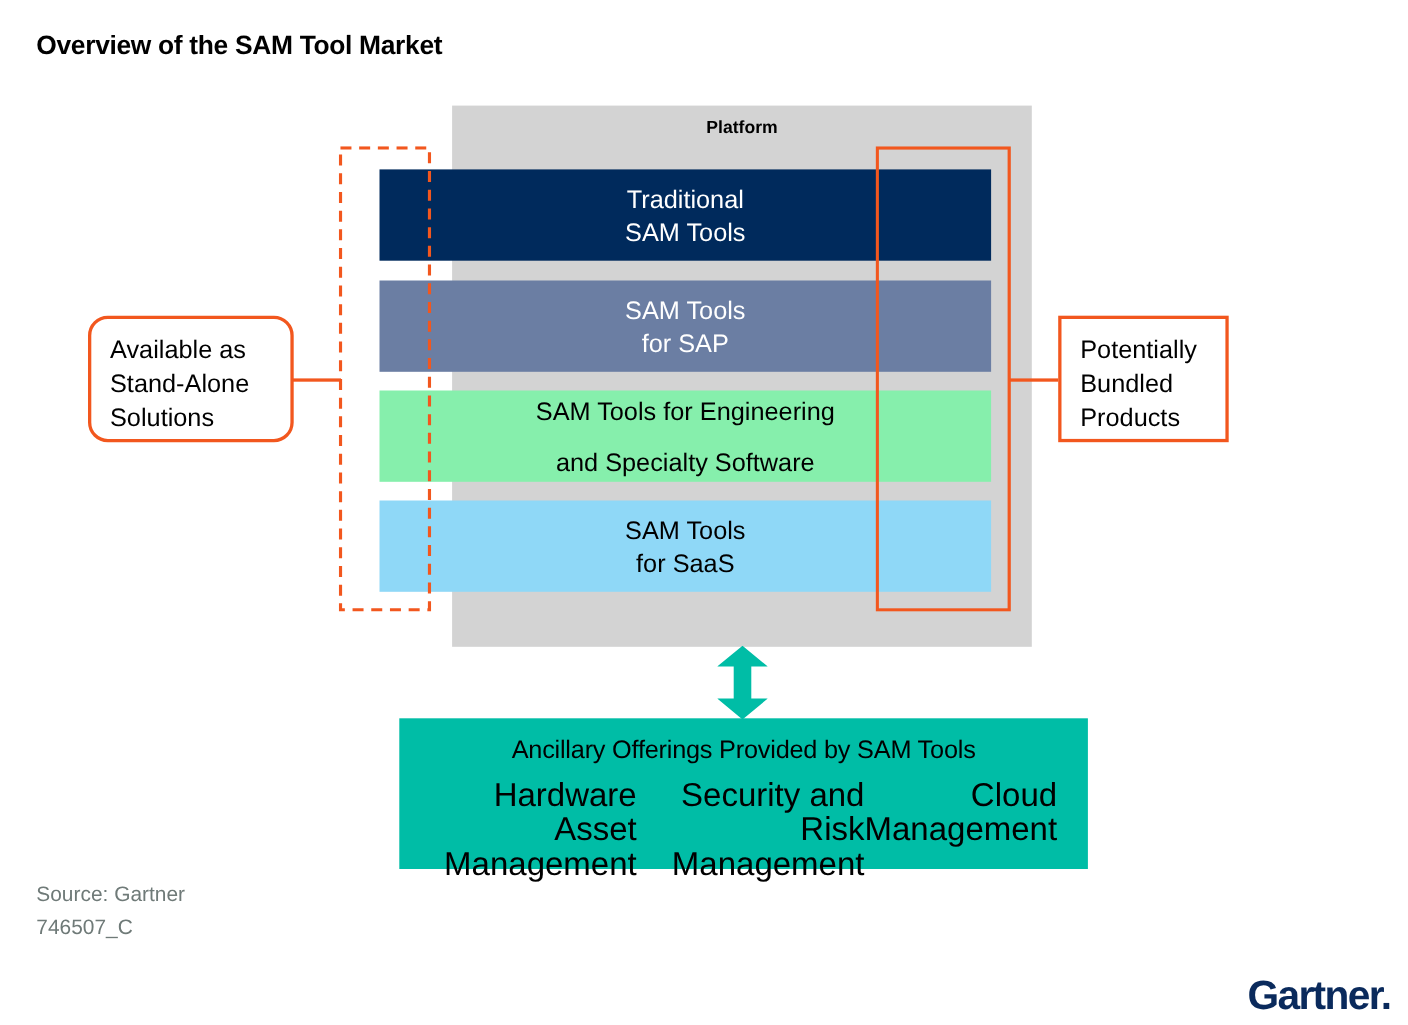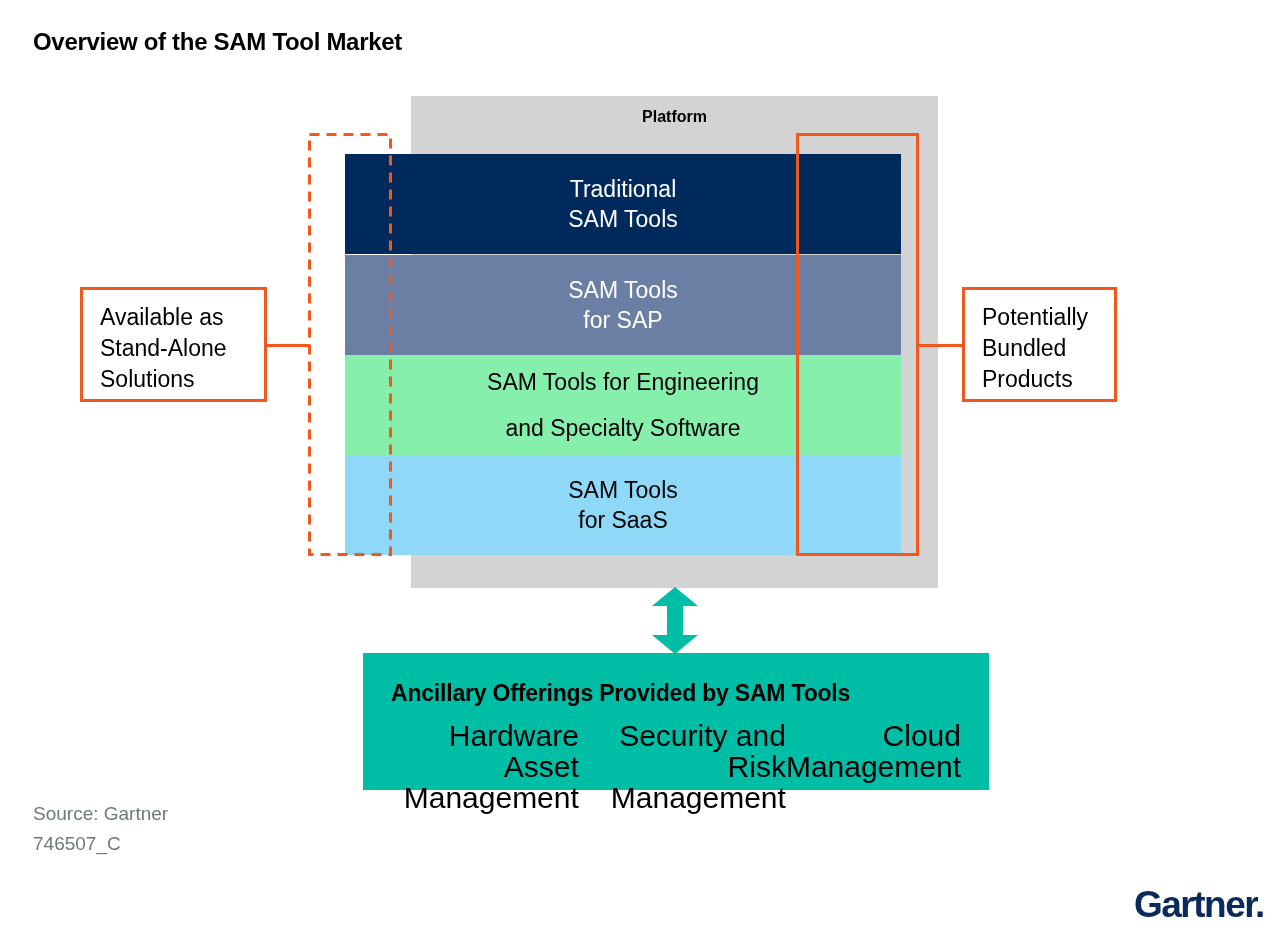--- a/index.html
+++ b/index.html
@@ -12,21 +12,21 @@
     left:33px;top:28px;font-size:24px;font-weight:bold;letter-spacing:-0.3px;
   }
   .platform-box{
     left:411px;top:96px;width:527px;height:492px;z-index:1;
   }
   .platform-label{
     left:411px;top:108px;width:527px;text-align:center;
     font-size:16px;font-weight:bold;z-index:2;
   }
   .bar{
-    left:345px;width:556px;height:100px;z-index:3;
+    left:345px;width:556px;height:83px;z-index:3;
     display:flex;flex-direction:column;justify-content:center;align-items:center;
     text-align:center;font-size:23px;line-height:30px;
   }
   .bar-1{top:154px;}
   .bar-2{top:255px;}
   .bar-3{top:355px;}
   .bar-4{top:455px;}
   .overlay-rect{z-index:4;pointer-events:none;}
   .dashed-rect{left:308px;top:133px;}
   .solid-rect{left:796px;top:133px;}
@@ -39,21 +39,21 @@
   .callout-right{left:962px;top:287px;width:155px;height:115px;}
   .connector{height:3px;z-index:5;}
   .connector-left{left:266px;top:344px;width:44px;}
   .connector-right{left:918px;top:344px;width:46px;}
   .arrow-svg{left:652px;top:587px;z-index:2;}
   .ancillary-box{
     left:363px;top:653px;width:626px;height:137px;box-sizing:border-box;
     padding:15px 28px 0 28px;
   }
   .ancillary-title{
-    text-align:left;font-size:23px;font-weight:bold;letter-spacing:-0.2px;margin-top:12px;
+    text-align:center;font-size:23px;font-weight:normal;letter-spacing:-0.2px;
   }
   .ancillary-items{
     display:flex;justify-content:space-between;margin-top:13px;
   }
   .ancillary-item{
     text-align:right;font-size:30px;line-height:31px;
   }
   .source-line{left:33px;top:803px;font-size:19px;}
   .docid-line{left:33px;top:833px;font-size:19px;}
   .gartner-logo{
@@ -87,21 +87,21 @@
 
 <svg class="abs overlay-rect dashed-rect" width="84" height="423">
   <rect x="1.5" y="1.5" width="81" height="420" fill="none" stroke-width="3" stroke-dasharray="10 7" style="stroke: rgb(242, 87, 30);"></rect>
 </svg>
 
 <svg class="abs overlay-rect solid-rect" width="123" height="423">
   <rect x="1.5" y="1.5" width="120" height="420" fill="none" stroke-width="3" style="stroke: rgb(242, 87, 30);"></rect>
 </svg>
 
 <div class="abs connector connector-left" style="background-color: rgb(242, 87, 30);"></div>
-<div class="abs callout callout-left" style="border-color: rgb(242, 87, 30);">
+<div class="abs callout callout-left" style="border-color: rgb(242, 87, 30); border-radius: 18px;">
   <div>Available as</div>
   <div>Stand-Alone</div>
   <div>Solutions</div>
 </div>
 
 <div class="abs connector connector-right" style="background-color: rgb(242, 87, 30);"></div>
 <div class="abs callout callout-right" style="border-color: rgb(242, 87, 30);">
   <div>Potentially</div>
   <div>Bundled</div>
   <div>Products</div>

